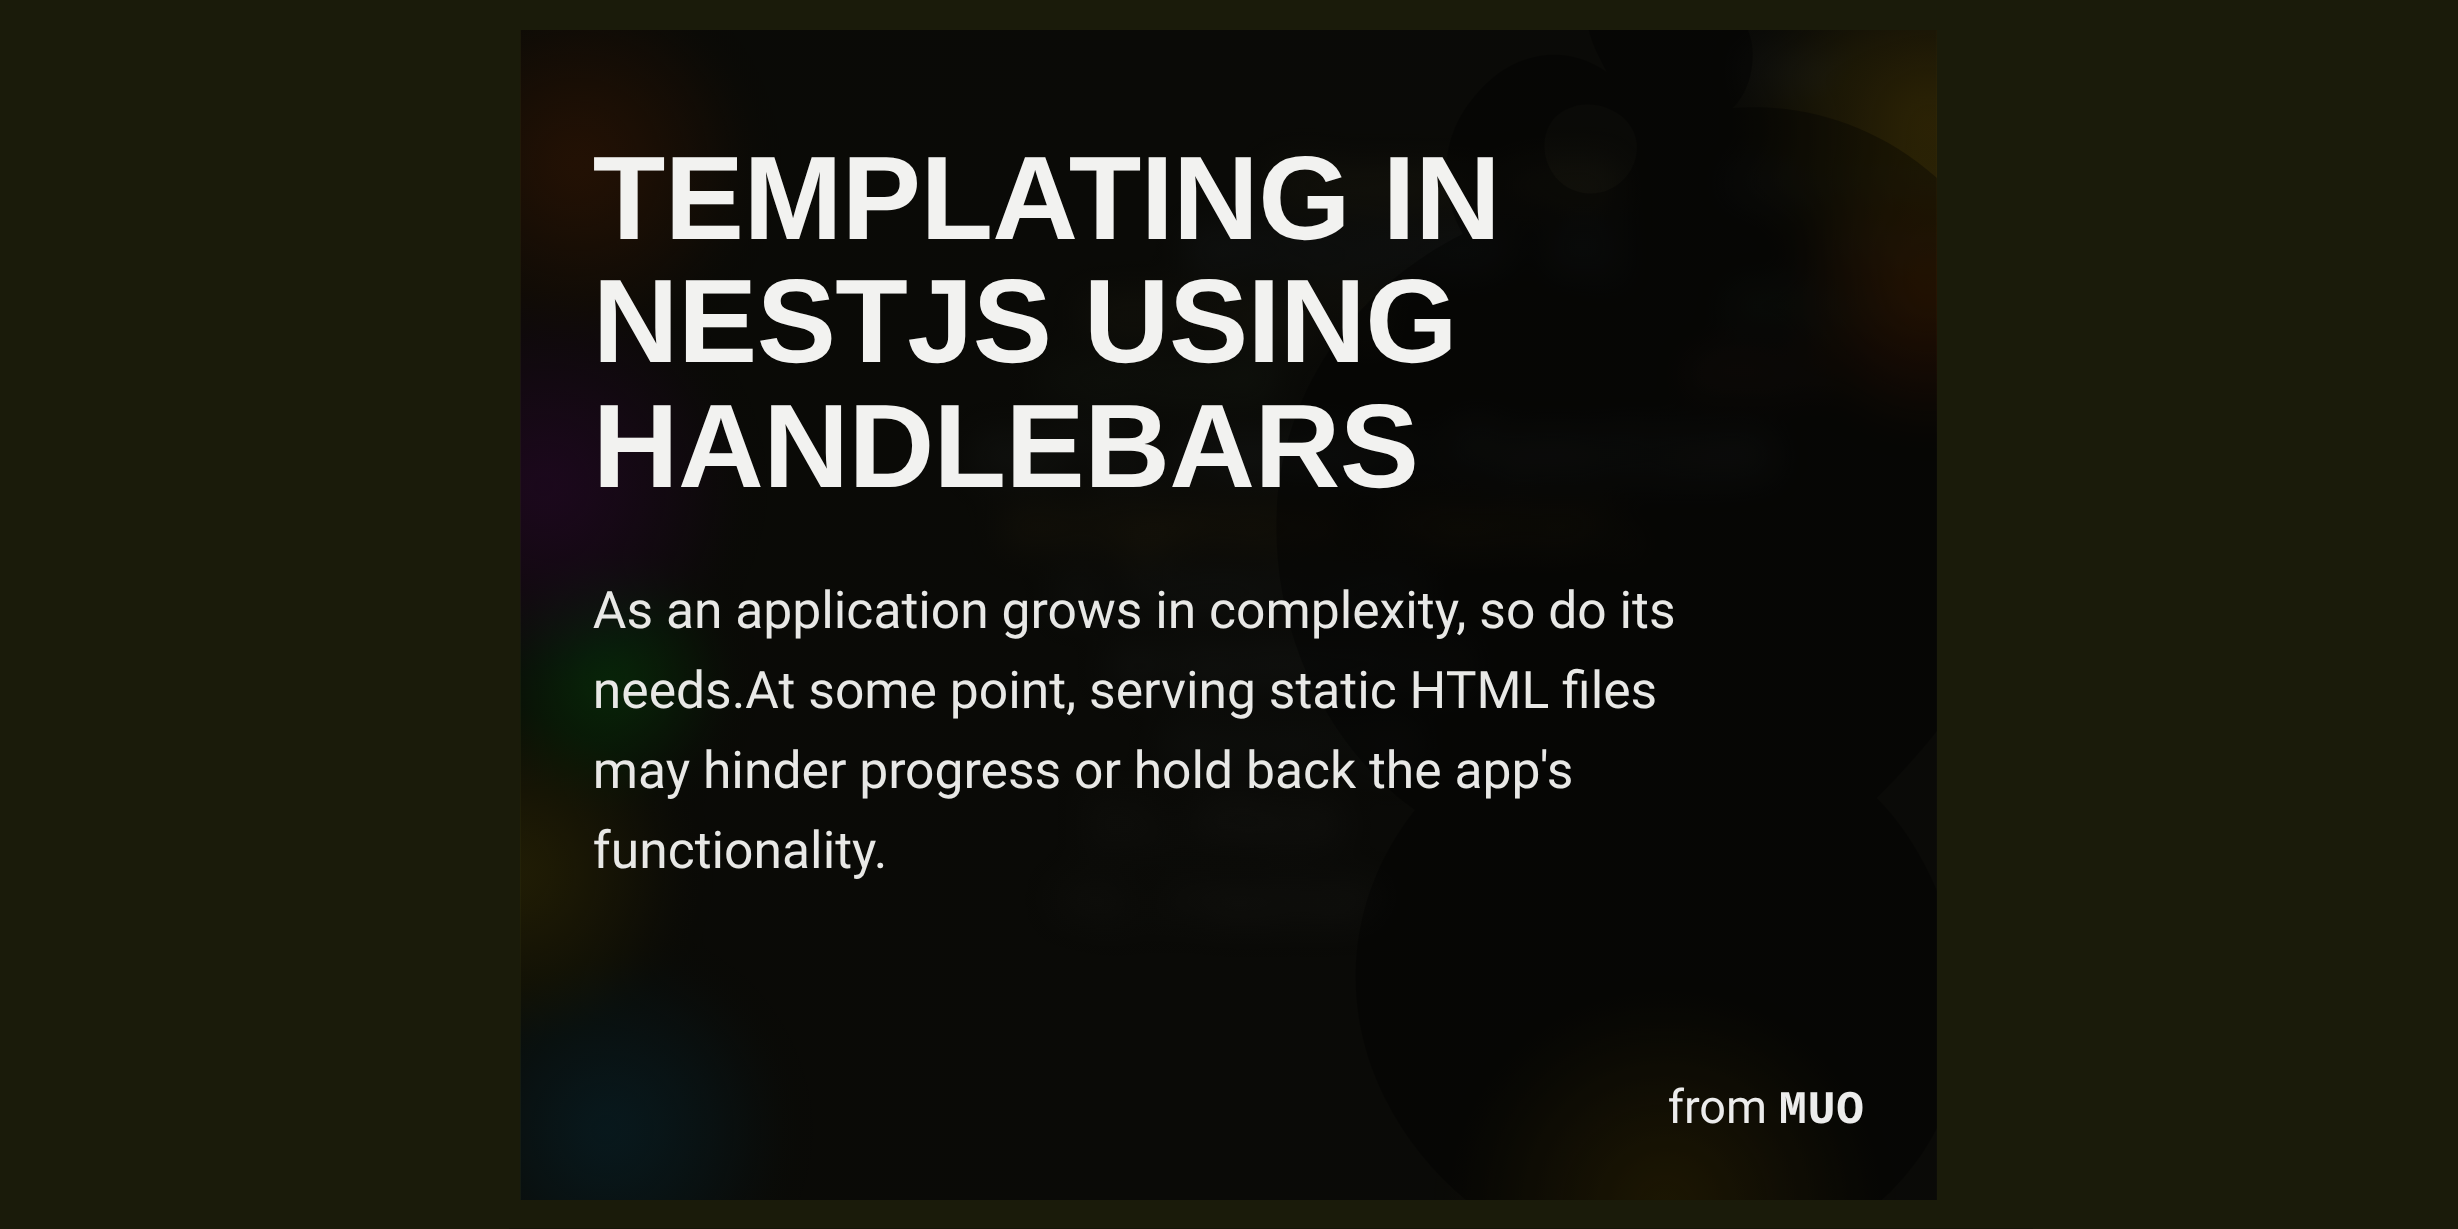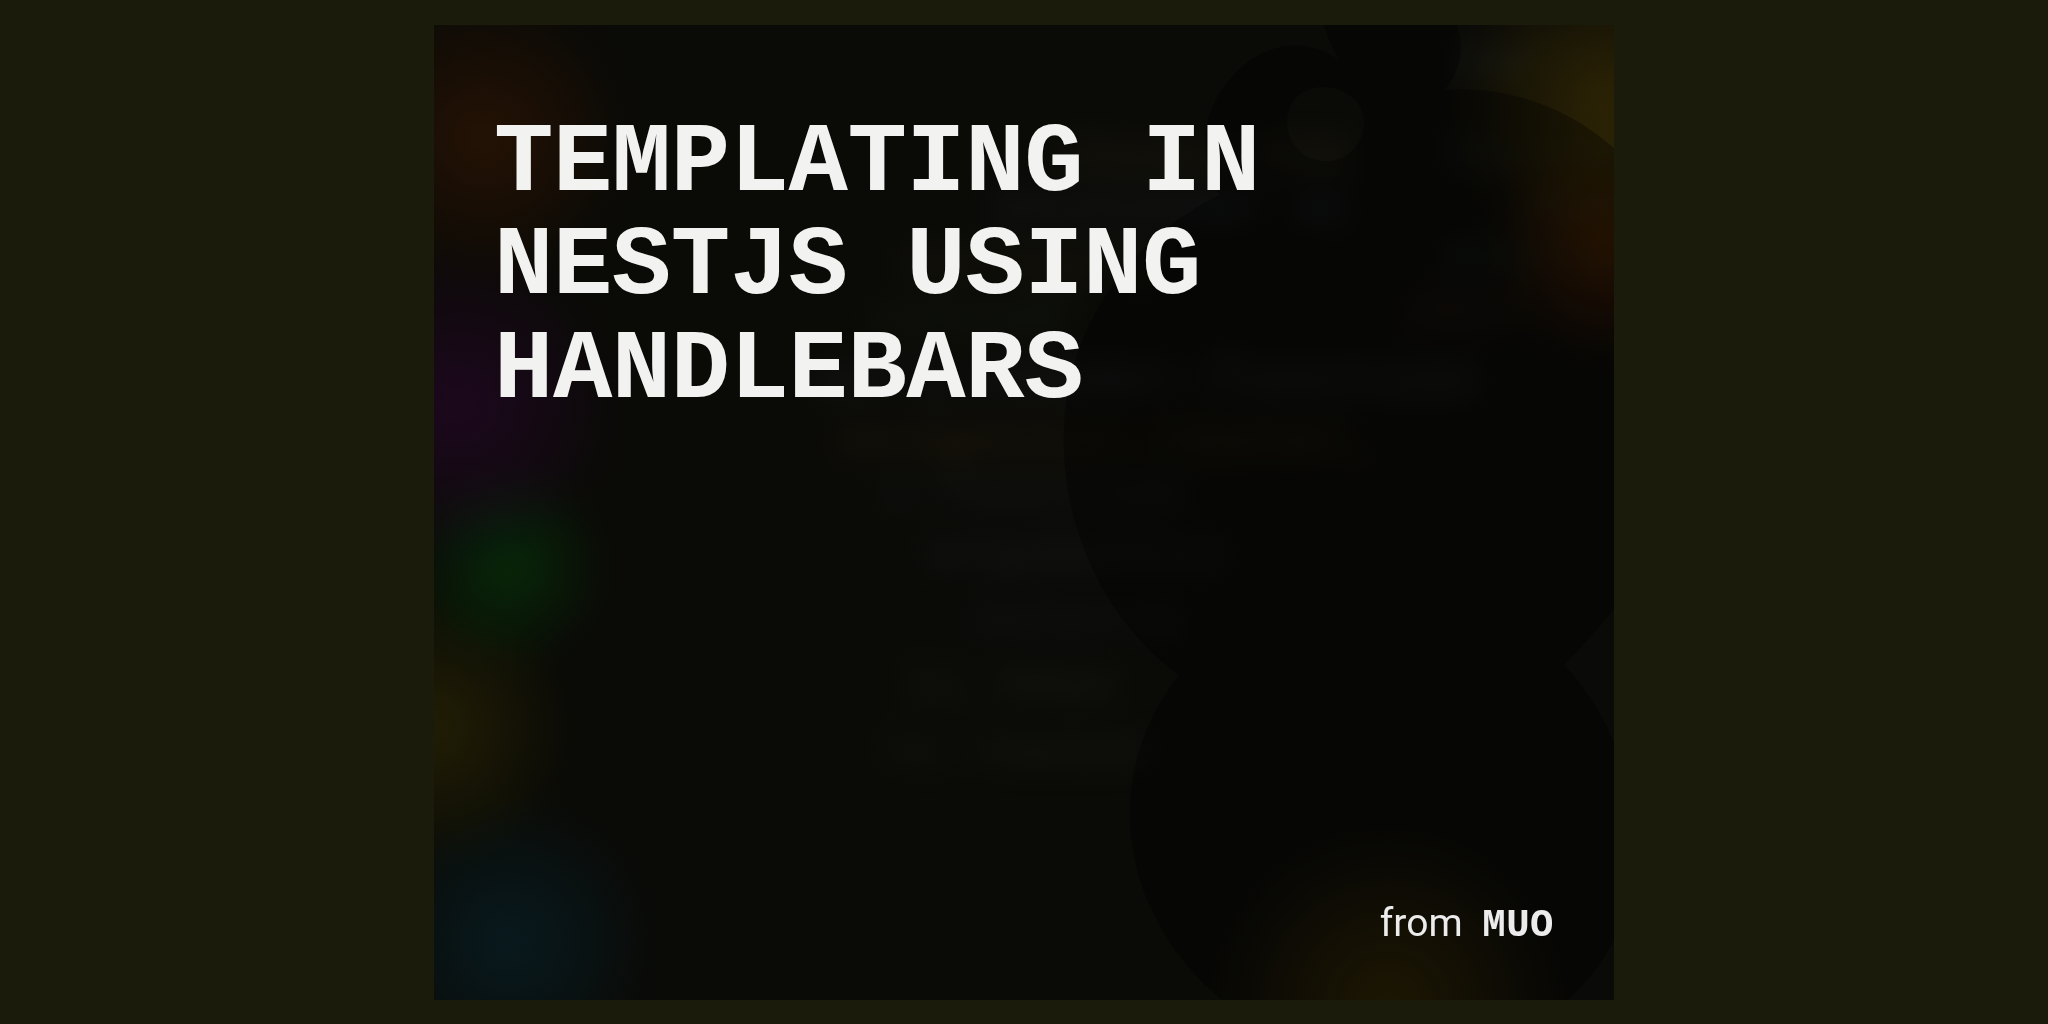--- a/index.html
+++ b/index.html
@@ -75,21 +75,21 @@
   }
   .content {
     position: absolute;
     inset: 0;
     padding: 88px 60px 40px 60px;
     display: flex;
     flex-direction: column;
     color: #ececec;
   }
   .title {
-    font-family: Liberation Mono, monospace;
+    font-family: Liberation Sans, sans-serif;
     font-stretch: condensed;
     font-weight: 900;
     font-size: 99px;
     line-height: 1.05;
     letter-spacing: -0.5px;
     text-transform: uppercase;
     color: #f2f2f0;
     margin-bottom: 52px;
   }
   .subtitle {
@@ -99,21 +99,21 @@
     color: #e8e8e6;
     max-width: 960px;
   }
   .attribution {
     position: absolute;
     bottom: 52px;
     right: 60px;
     font-size: 39px;
     color: #ececec;
   }
-  .from-label { font-weight: 400; margin-right: 10px; }
+  .from-label { font-weight: 400; }
   .brand { font-weight: 800; letter-spacing: 0.5px; font-family: Liberation Mono, monospace; }
 </style>
 </head>
 <body>
 
 <div class="card">
   <div class="bg-layer">
     <span class="code-text c1">themes:CSS</span>
     <span class="code-text c2">on(a){var d(</span>
     <span class="code-text c3">verlay")</span>
@@ -154,18 +154,19 @@
       M 350 115
       C 335 135, 345 168, 372 175
       C 398 182, 422 160, 420 135
       C 418 112, 392 98, 370 103
       C 360 106, 354 110, 350 115 Z
     "></path>
   </svg>
 
   <div class="content">
     <h1 class="title">TEMPLATING IN NESTJS USING HANDLEBARS</h1>
+    <p class="subtitle">As an application grows in complexity, so do its needs.At some point, serving static HTML files may hinder progress or hold back the app's functionality.</p>
     <div class="attribution">
       <span class="from-label">from</span>
       <span class="brand">MUO</span>
     </div>
   </div>
 </div>
 
 </body></html>

